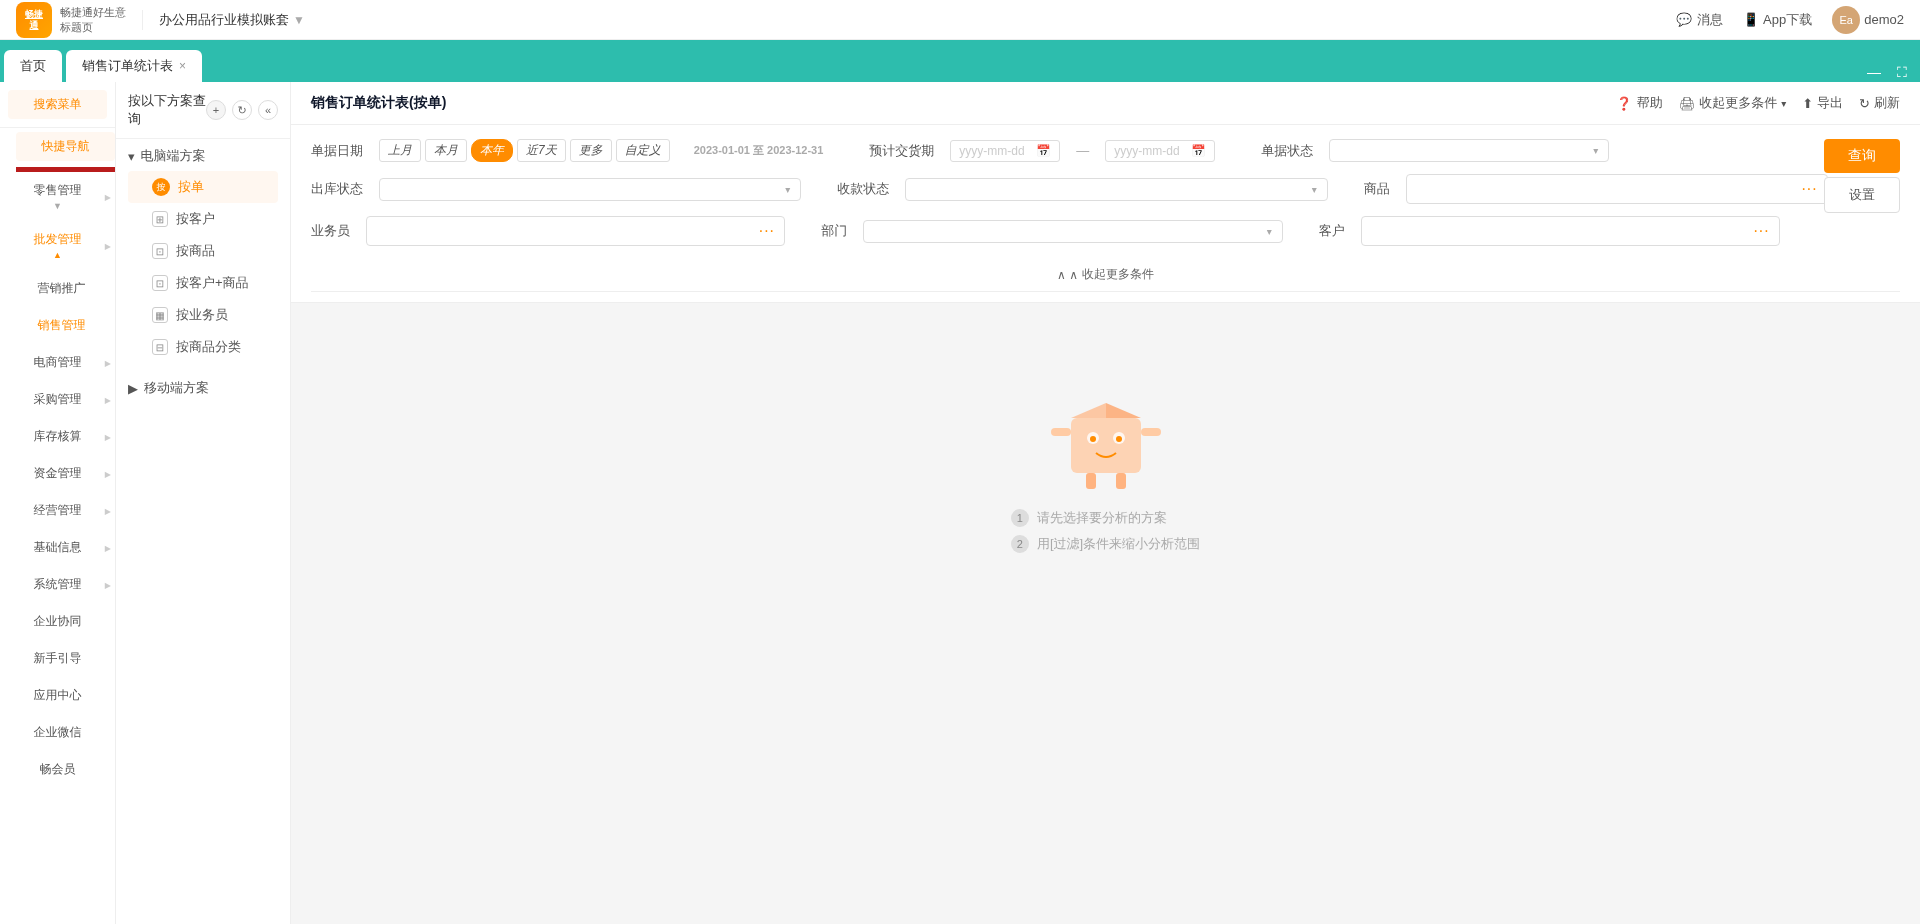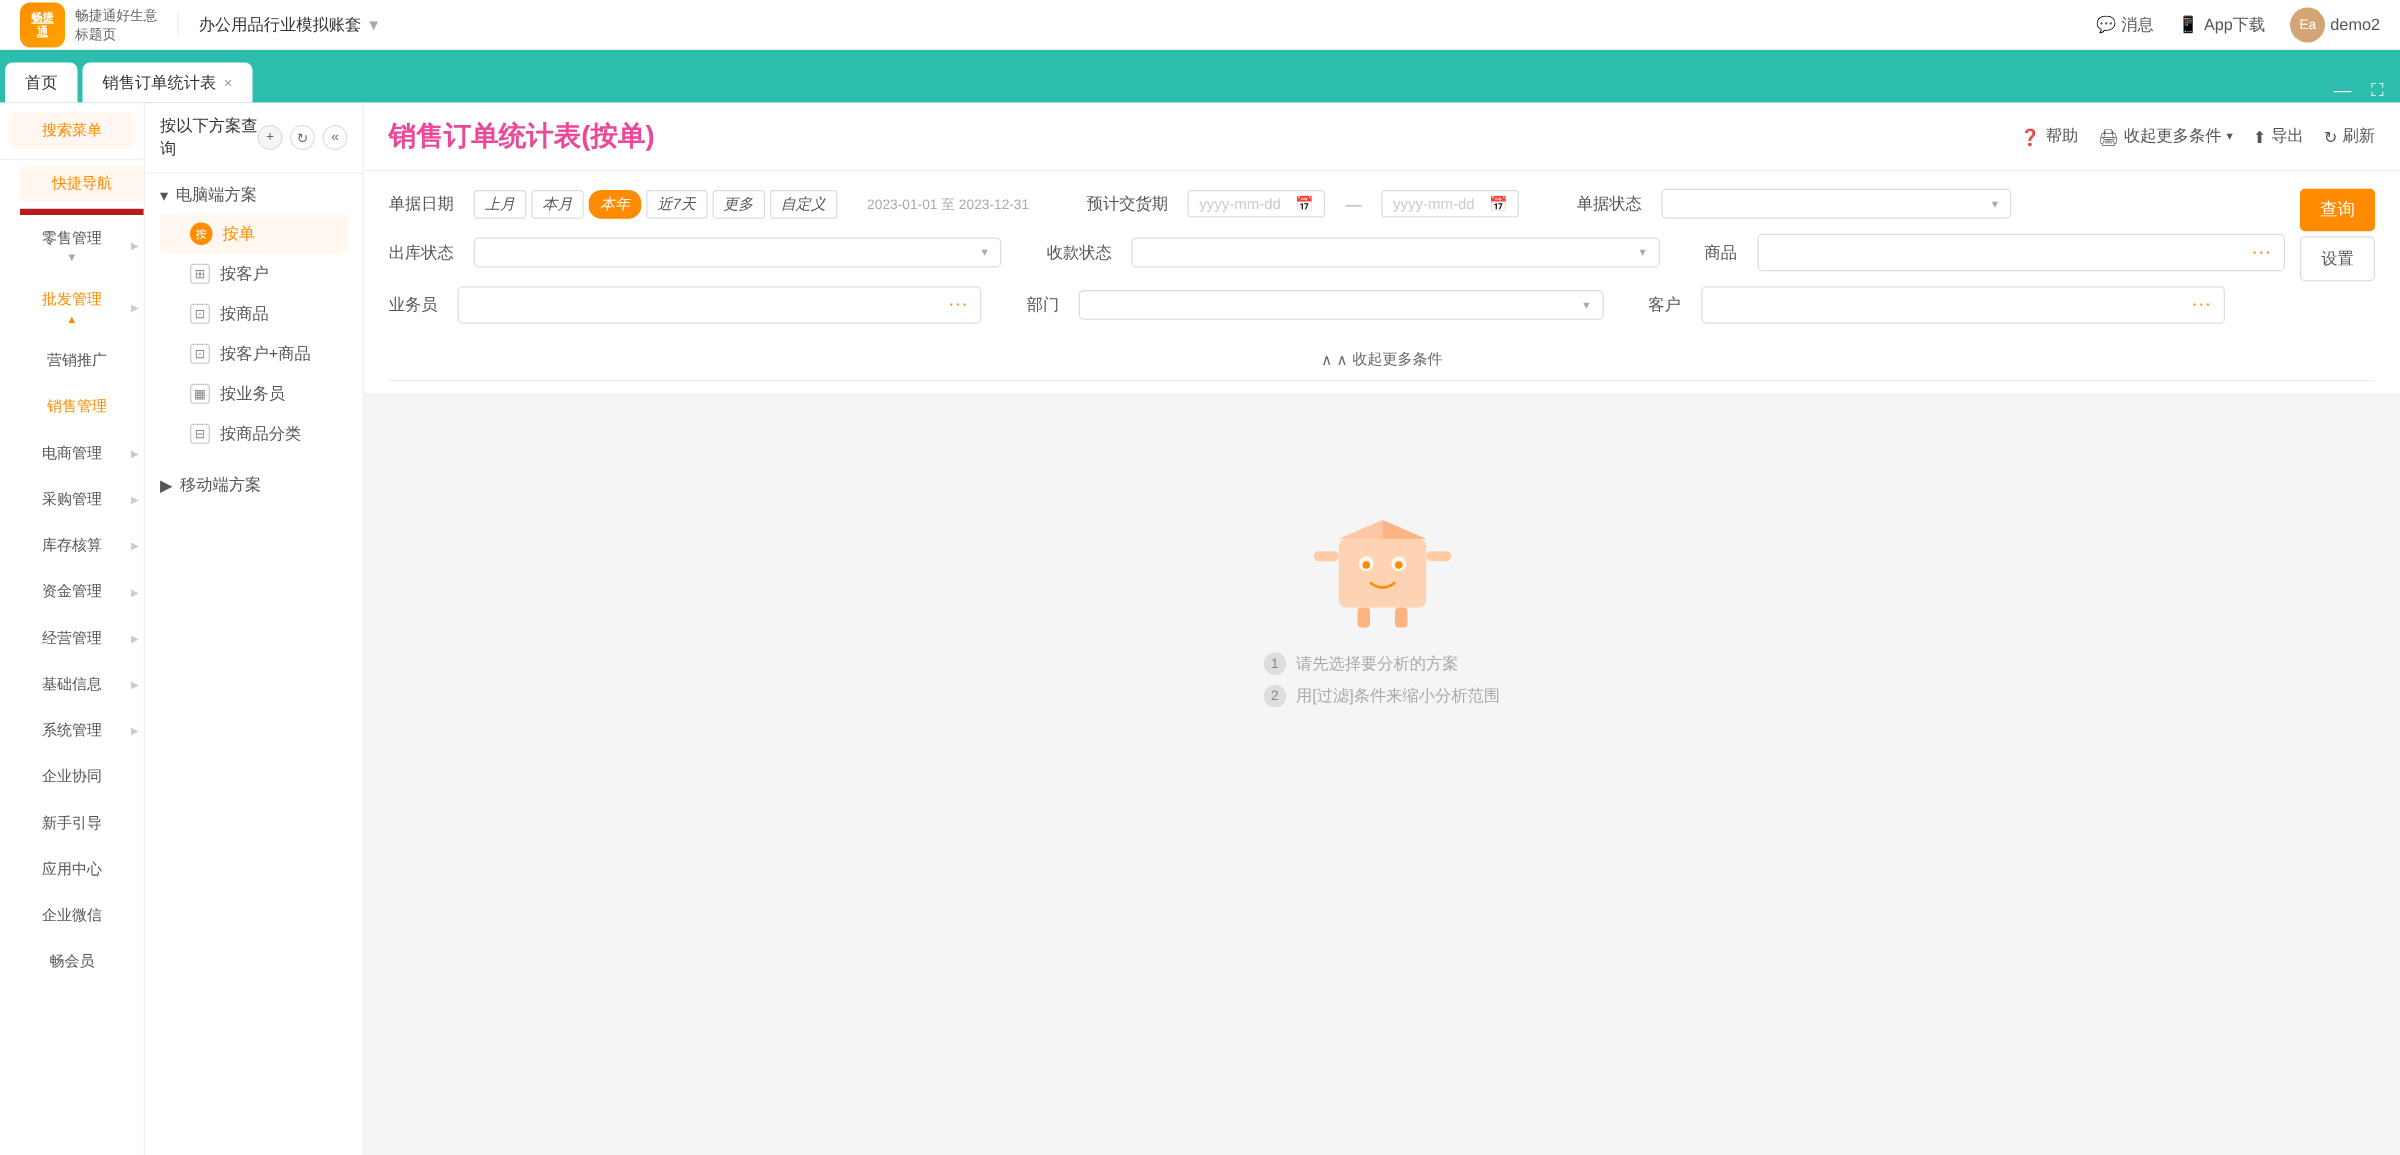--- a/index.html
+++ b/index.html
@@ -49,41 +49,41 @@
     .scheme-category { padding: 8px 12px; }
     .scheme-category-header { display: flex; align-items: center; gap: 6px; color: #555; font-size: 13px; cursor: pointer; margin-bottom: 6px; }
     .scheme-item { display: flex; align-items: center; gap: 8px; padding: 7px 12px 7px 24px; cursor: pointer; font-size: 13px; color: #555; border-radius: 4px; }
     .scheme-item.active { background: #fff7f0; color: #ff8c00; }
     .scheme-item-icon { width: 18px; height: 18px; background: #ff8c00; border-radius: 50%; display: flex; align-items: center; justify-content: center; color: white; font-size: 10px; flex-shrink: 0; }
     .scheme-item-icon.small { width: 16px; height: 16px; background: transparent; border: 1px solid #ccc; border-radius: 3px; color: #888; }
 
     
     .main-content { flex: 1; overflow-y: auto; background: #f5f5f5; }
     .page-header { background: #fff; padding: 12px 20px; display: flex; align-items: center; justify-content: space-between; border-bottom: 1px solid #eee; }
-    .page-title { font-size: 22px; font-weight: bold; color: #ec4899; }
+    .page-title { font-size: 14px; font-weight: bold; color: #0f172a; }
     .page-actions { display: flex; align-items: center; gap: 16px; }
     .page-action { display: flex; align-items: center; gap: 4px; color: #555; font-size: 13px; cursor: pointer; }
     .filter-row { display: flex; align-items: center; gap: 16px; margin-bottom: 12px; flex-wrap: wrap; }
     .filter-row:last-child { margin-bottom: 0; }
     .filter-label { font-size: 13px; color: #555; white-space: nowrap; flex-shrink: 0; }
     .date-shortcuts { display: flex; align-items: center; gap: 4px; }
     .date-btn { padding: 2px 8px; font-size: 12px; border: 1px solid #ddd; border-radius: 3px; cursor: pointer; background: #fff; color: #555; font-style: italic; }
     .date-btn.active { background: #ff8c00; color: white; border-color: #ff8c00; border-radius: 10px; }
-    .date-range { display: flex; align-items: center; gap: 6px; margin-left: 8px; }
+    .date-range { display: flex; align-items: center; gap: 6px; margin-left: 8px; font-weight: bold; }
     .date-input { padding: 3px 8px; border: 1px solid #ddd; border-radius: 3px; font-size: 12px; color: #aaa; width: 110px; display: flex; align-items: center; justify-content: space-between; background: #fff; }
     .date-sep { color: #aaa; }
     .filter-select { display: flex; align-items: center; justify-content: space-between; border: 1px solid #ddd; border-radius: 4px; padding: 5px 10px; font-size: 13px; color: #555; min-width: 180px; cursor: pointer; background: #fff; }
     .filter-select .arrow { color: #aaa; font-size: 10px; }
     .filter-select.wide { min-width: 280px; }
     .filter-input-dots { color: #ff8c00; font-size: 16px; cursor: pointer; }
 
     
     .collapse-area { background: #fff; display: flex; justify-content: center; align-items: center; padding: 8px; border-bottom: 1px solid #eee; }
     .collapse-btn { display: flex; align-items: center; gap: 4px; color: #666; font-size: 12px; cursor: pointer; }
-    .btn-query { padding: 8px 8px; background: #ff8c00; color: white; border: none; border-radius: 4px; font-size: 14px; cursor: pointer; }
+    .btn-query { padding: 8px 24px; background: #ff8c00; color: white; border: none; border-radius: 4px; font-size: 14px; cursor: pointer; }
     .btn-settings { padding: 8px 16px; background: #fff; color: #555; border: 1px solid #ddd; border-radius: 4px; font-size: 13px; cursor: pointer; }
 
     
     .filter-section { position: relative; background: #fff; padding: 14px 20px 10px; border-bottom: 1px solid #eee; }
 
     
     .empty-state { display: flex; flex-direction: column; align-items: center; justify-content: center; padding: 80px 20px; gap: 16px; }
     .empty-text-list { display: flex; flex-direction: column; gap: 8px; }
     .empty-text-item { display: flex; align-items: center; gap: 8px; color: #aaa; font-size: 13px; }
     .step-circle { width: 18px; height: 18px; border-radius: 50%; background: #ddd; color: #888; font-size: 11px; display: flex; align-items: center; justify-content: center; flex-shrink: 0; }

